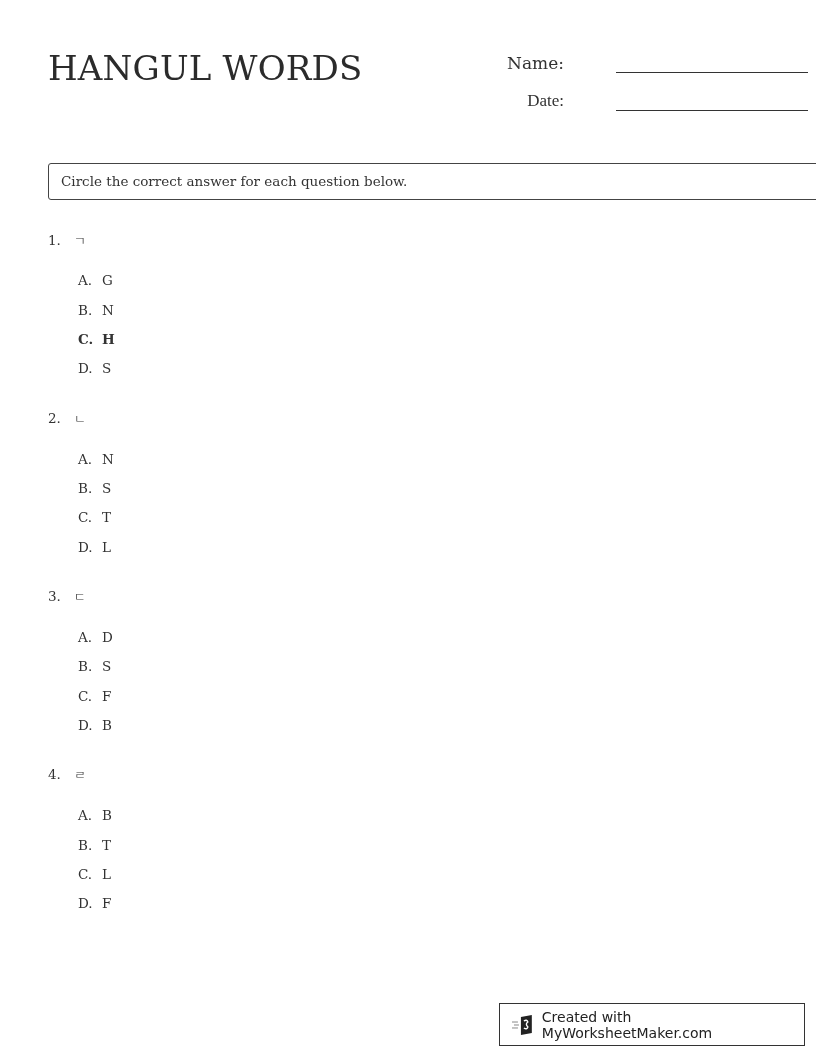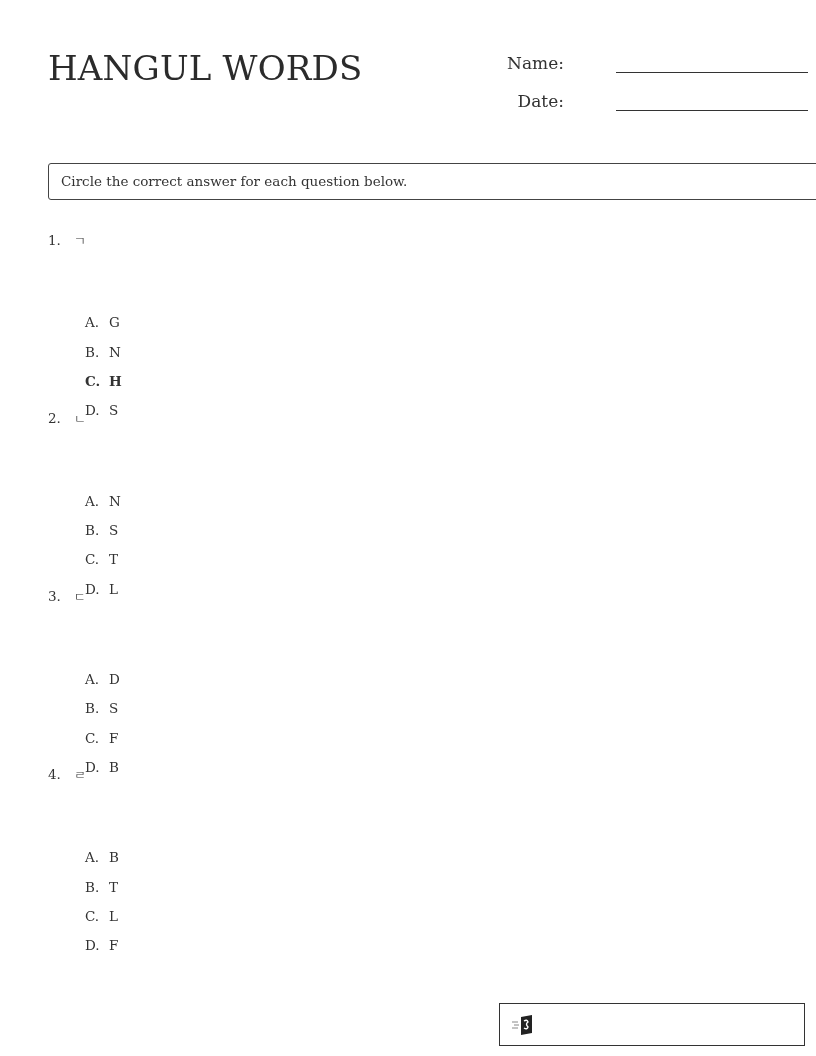--- a/index.html
+++ b/index.html
@@ -5,35 +5,35 @@
   html, body { margin:0; padding:0; background:#fff; }
   body { width:816px; height:1056px; position:relative; font-family:"DejaVu Serif", serif; color:#333; overflow:hidden; }
   .title { position:absolute; left:48px; top:48px; font-size:34px; letter-spacing:0.2px; color:#2b2b2b; font-family:"DejaVu Serif", serif; font-weight:normal; }
   .field { position:absolute; display:flex; align-items:flex-end;gap:46px; }
   .field .lbl { font-size:17px; color:#333; width:60px; text-align:right; margin-right:6px; }
   .field .line { width:192px; border-bottom:1.5px solid #333; height:22px; }
   .instr { position:absolute; left:48px; top:163px; width:776px; height:37px; border:1.5px solid #444; border-radius:3px; box-sizing:border-box; font-size:13.5px; line-height:35px; padding-left:12px; color:#333; }
   .q { position:absolute; left:48px; font-size:13.5px; color:#333; }
   .q .num { display:inline-block; width:26px; }
   .q .stem { display:inline-block; font-family:"DejaVu Sans", sans-serif; font-size:12px; }
-  .opt { position:absolute; left:85px; font-size:13.5px; color:#333;margin-top:42px; }
+  .opt { position:absolute; left:78px; font-size:13.5px; color:#333; }
   .opt .letter { display:inline-block; width:24px; }
   .badge { position:absolute; left:499px; top:1003px; width:306px; height:43px; border:1.5px solid #333; box-sizing:border-box; display:flex; align-items:center; padding-left:12px; font-family:"DejaVu Sans", sans-serif; font-size:14px; color:#222; }
   .badge svg { margin-right:6px; }
 </style>
 </head>
 <body>
 
 <div class="title">HANGUL WORDS</div>
 
 <div class="field" style="left:504px; top:50px;">
   <span class="lbl">Name:</span>
   <span class="line"></span>
 </div>
-<div class="field" style="left:504px; top:88px;">
+<div class="field" style="left:504px; top:88px;font-family:Liberation Serif, serif;">
   <span class="lbl">Date:</span>
   <span class="line"></span>
 </div>
 
 <div class="instr">Circle the correct answer for each question below.</div>
 
 <div class="q" style="top:232px;">
   <span class="num">1.</span><span class="stem">ㄱ</span>
 </div>
 <div class="opt" style="top:272px;"><span class="letter">A.</span><span>G</span></div>
@@ -66,13 +66,14 @@
 <div class="opt" style="top:895px;"><span class="letter">D.</span><span>F</span></div>
 
 <div class="badge">
   <svg width="24" height="22" viewBox="0 0 24 22">
     <line x1="0" y1="8" x2="6" y2="8" stroke="#888" stroke-width="1"></line>
     <line x1="2" y1="11" x2="7" y2="11" stroke="#888" stroke-width="1"></line>
     <line x1="0" y1="14" x2="6" y2="14" stroke="#888" stroke-width="1"></line>
     <path d="M9 3 L20 1 L20 19 L9 21 Z" fill="#222"></path>
     <path d="M12 7 Q15 5 16 8 Q13 10 16 13 Q15 16 12 14" stroke="#fff" stroke-width="1.4" fill="none"></path>
   </svg>
+  <span>Created with MyWorksheetMaker.com</span>
 </div>
 
 </body></html>

